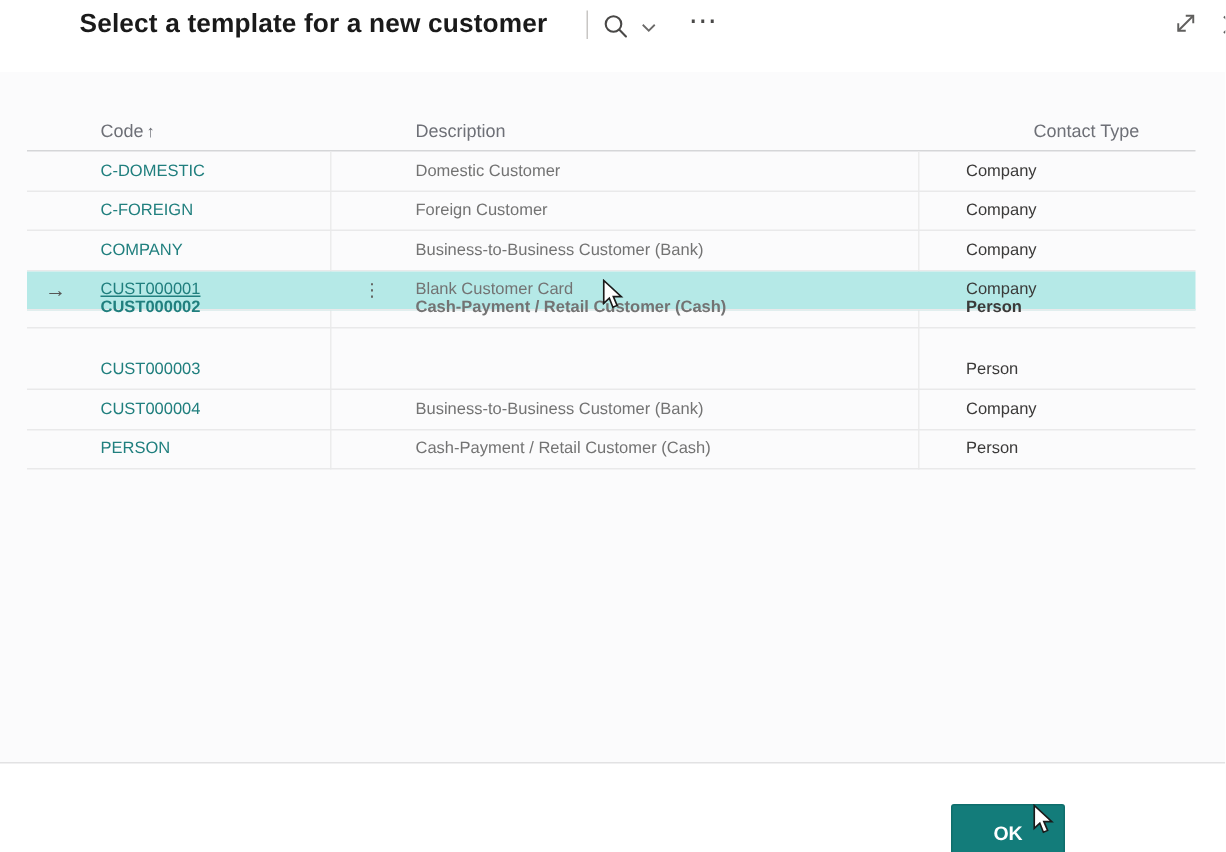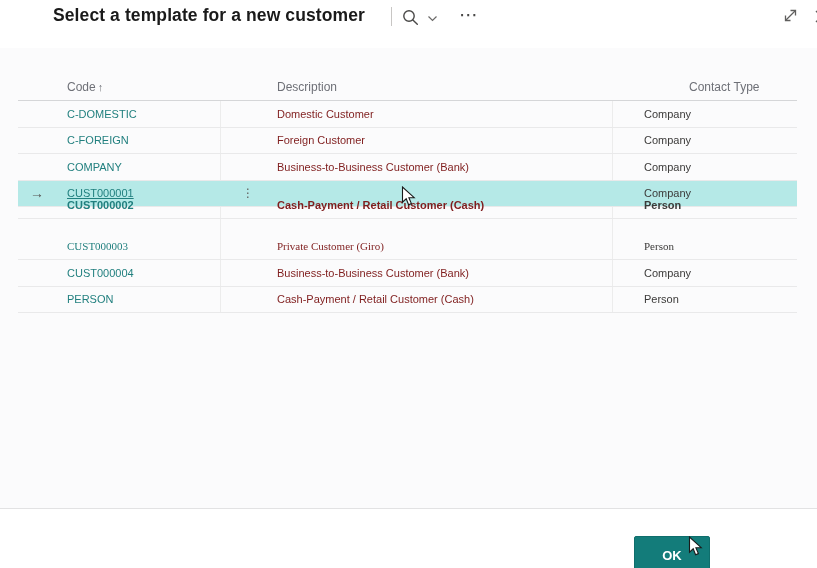--- a/index.html
+++ b/index.html
@@ -30,21 +30,21 @@
   .col-div-2{left:612px;}
   
   .row{position:absolute;left:18px;width:779px;height:26.5px;box-sizing:border-box;
        border-bottom:1px solid #e9e9ea;cursor:pointer;}
   .row.selected{background:var(--selected-row,#b5e9e7);}
   .cell{position:absolute;top:50%;transform:translateY(-50%);font-size:11px;white-space:nowrap;}
   .cell-arrow{left:12px;color:#565655;font-size:14px;}
   .cell-code{left:49px;color:var(--link,#207f7e);text-decoration:none;}
   .row.selected .cell-code{text-decoration:underline;}
   .cell-menu{left:224px;color:#605e5c;font-size:12px;letter-spacing:0;}
-  .cell-desc{left:259px;color:#7f1d1d;}
+  .cell-desc{left:259px;color:#737373;}
   .cell-contact{left:626px;color:#3b3a39;}
   
   .footer-line{position:absolute;left:0;top:508px;width:817px;height:1px;background:#e2e2e3;}
   .btn{position:absolute;top:536px;height:39px;box-sizing:border-box;border-radius:2px;
        font-family:Liberation Sans, sans-serif;font-size:13px;cursor:pointer;}
   .btn-ok{left:634px;width:76px;background:var(--primary-button,#137c7a);
           border:1px solid #0f6e6c;color:#fff;font-weight:700;}
   .btn-cancel{left:720px;width:77px;background:#fff;border:1px solid #8a8886;color:#252423;font-weight:400;}
   
   .cursor{position:absolute;line-height:0;pointer-events:none;}
@@ -115,34 +115,34 @@
 
     <a class="cell cell-code" href="#">COMPANY</a>
 
     <span class="cell cell-desc">Business-to-Business Customer (Bank)</span>
     <span class="cell cell-contact">Company</span>
   </div>
     <div class="row selected" style="top: 180.5px;">
     <span class="cell cell-arrow">→</span>
     <a class="cell cell-code" href="#">CUST000001</a>
     <span class="cell cell-menu">⋮</span>
+    <span class="cell cell-desc">Blank Customer Card</span>
     <span class="cell cell-contact">Company</span>
   </div>
     <div class="row" style="top: 192px; font-weight: bold;">
 
     <a class="cell cell-code" href="#">CUST000002</a>
 
     <span class="cell cell-desc">Cash-Payment / Retail Customer (Cash)</span>
     <span class="cell cell-contact">Person</span>
   </div>
-    <div class="row" style="top: 233.5px; font-family: Liberation Serif, serif;">
+    <div class="row" style="top: 233.5px;">
 
     <a class="cell cell-code" href="#">CUST000003</a>
 
-    <span class="cell cell-desc">Private Customer (Giro)</span>
     <span class="cell cell-contact">Person</span>
   </div>
     <div class="row" style="top: 260px;">
 
     <a class="cell cell-code" href="#">CUST000004</a>
 
     <span class="cell cell-desc">Business-to-Business Customer (Bank)</span>
     <span class="cell cell-contact">Company</span>
   </div>
     <div class="row" style="top: 286.5px;">

